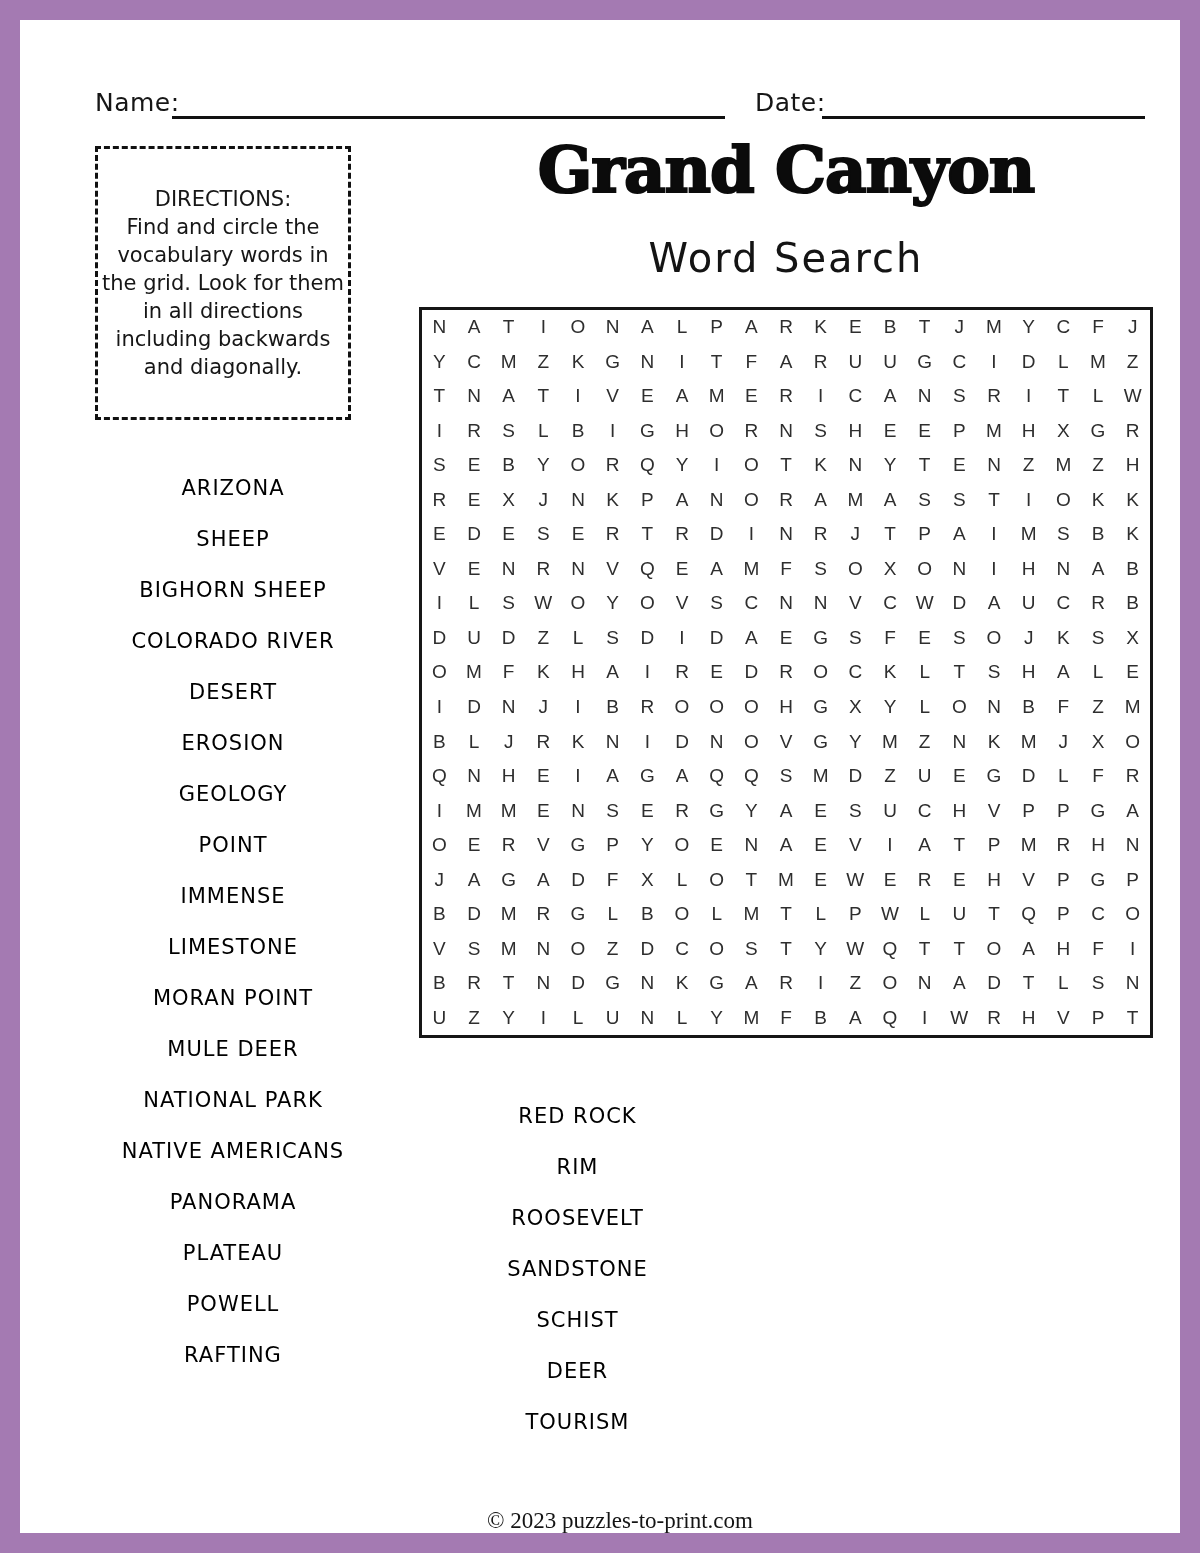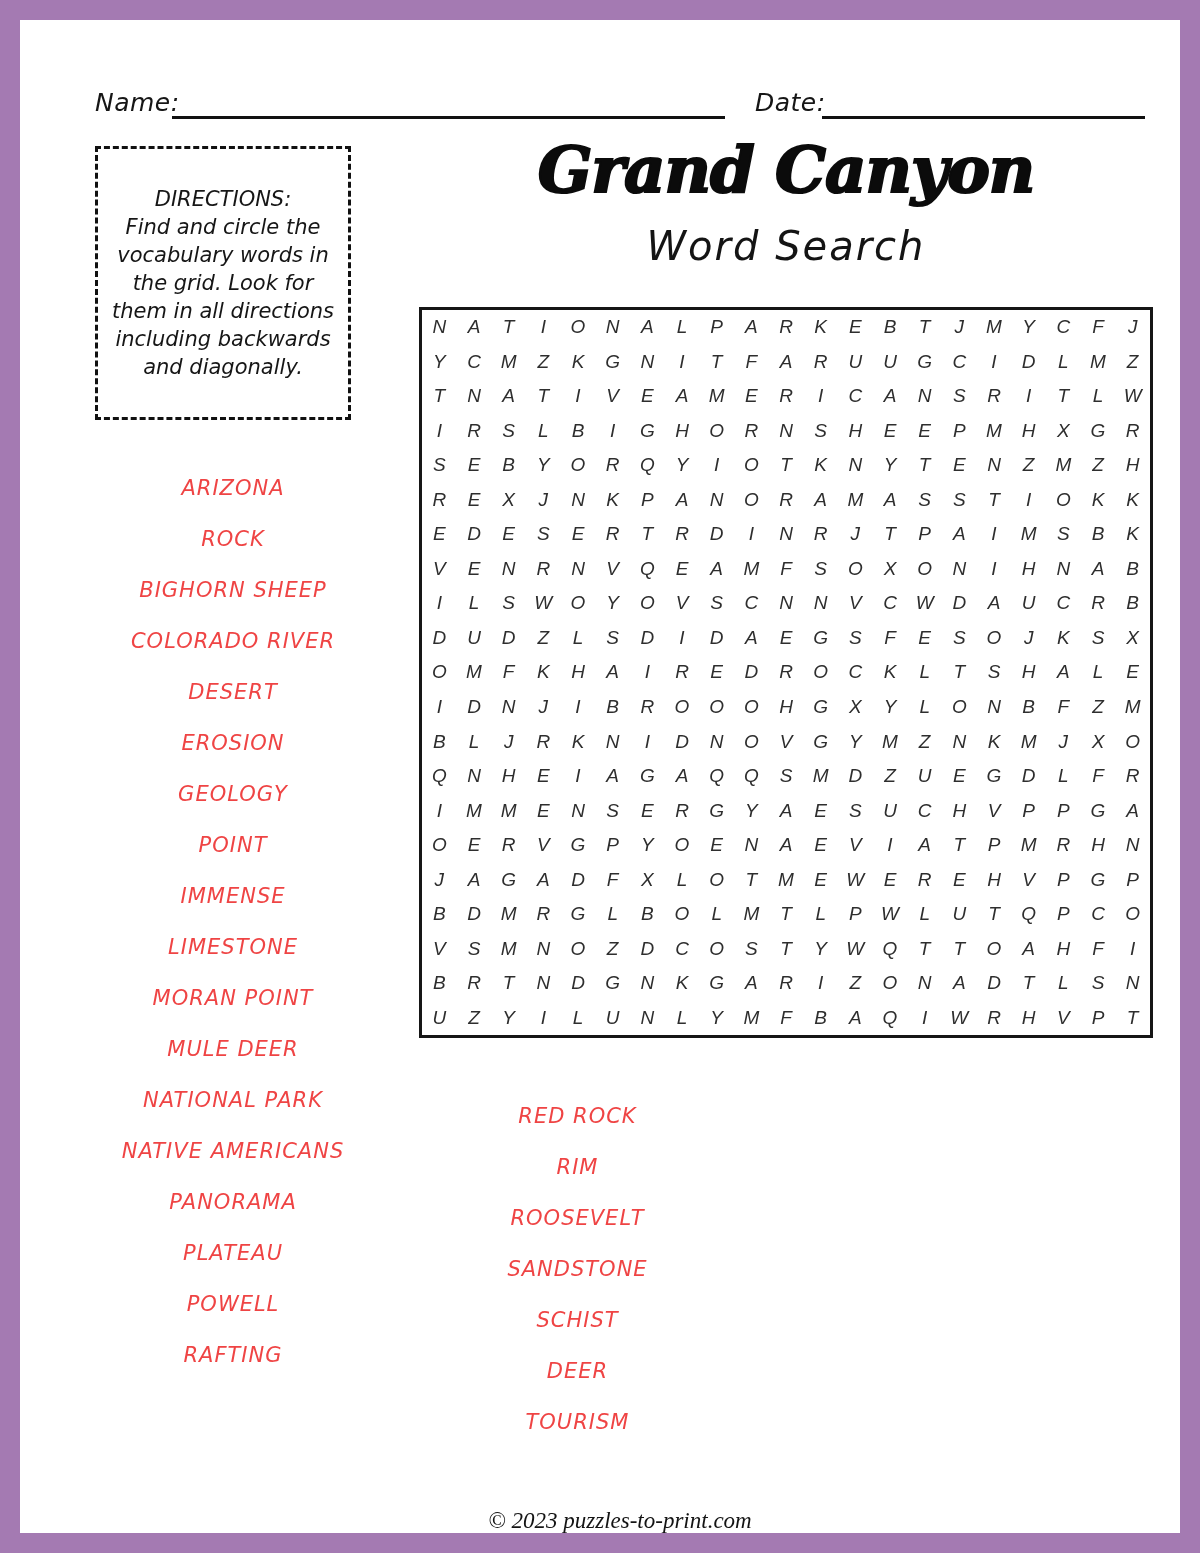--- a/index.html
+++ b/index.html
@@ -2,21 +2,20 @@
 <html><head>
 <meta charset="utf-8">
 <style>
   html,body { margin:0; padding:0; }
   .page {
     position:relative;
     width:1200px; height:1553px;
     background:#a47ab2;
     overflow:hidden;
     font-family:"DejaVu Sans", sans-serif;
-    font-style:italic;
   }
   .inner {
     position:absolute; left:20px; top:20px; width:1160px; height:1513px;
     background:#ffffff;
   }
   
   .hlabel {
     position:absolute; top:68px;
     font-size:25px; color:#161616; letter-spacing:0.5px;
   }
@@ -43,21 +42,21 @@
   .title-wrap { position:absolute; left:399px; top:112px; width:734px; text-align:center; }
   .main-title {
     font-family:"DejaVu Serif", serif;
     font-weight:bold;
     font-size:64px;
     color:#0b0b0b;
     letter-spacing:-1px;
     -webkit-text-stroke:2.2px #0b0b0b;
   }
   .sub-title {
-    margin-top:16px;
+    margin-top:28px;
     font-size:40px; color:#141414; letter-spacing:2px;
   }
   
   .grid-box {
     position:absolute; left:399px; top:287px; width:734px; height:731px;
     border:3px solid #161616;
     box-sizing:border-box;
     display:grid;
     grid-template-columns:repeat(21, 1fr);
     grid-template-rows:repeat(21, 1fr);
@@ -72,21 +71,21 @@
     position:absolute; left:75px; top:442px; width:276px;
     display:flex; flex-direction:column;
   }
   .words-mid {
     position:absolute; left:430px; top:1070px; width:255px;
     display:flex; flex-direction:column;
   }
   .word-item {
     height:51px;
     display:flex; align-items:center; justify-content:center;
-    font-size:21px; color:#ef4444; letter-spacing:1px;
+    font-size:21px; color:#000000; letter-spacing:1px;
     white-space:nowrap;
   }
   
   .dyk {
     position:absolute; left:727px; top:1058px; width:398px; height:388px;
     box-sizing:border-box;
     background-image:
       radial-gradient(circle 3.6px, #0b0b0b 98%, transparent 100%),
       radial-gradient(circle 3.6px, #0b0b0b 98%, transparent 100%),
       radial-gradient(circle 3.6px, #0b0b0b 98%, transparent 100%),
@@ -575,21 +574,21 @@
         <span class="cell">W</span>
         <span class="cell">R</span>
         <span class="cell">H</span>
         <span class="cell">V</span>
         <span class="cell">P</span>
         <span class="cell">T</span>
       </div>
 
     <div class="words-left">
         <div class="word-item">ARIZONA</div>
-        <div class="word-item">ROCK</div>
+        <div class="word-item">SHEEP</div>
         <div class="word-item">BIGHORN SHEEP</div>
         <div class="word-item">COLORADO RIVER</div>
         <div class="word-item">DESERT</div>
         <div class="word-item">EROSION</div>
         <div class="word-item">GEOLOGY</div>
         <div class="word-item">POINT</div>
         <div class="word-item">IMMENSE</div>
         <div class="word-item">LIMESTONE</div>
         <div class="word-item">MORAN POINT</div>
         <div class="word-item">MULE DEER</div>

